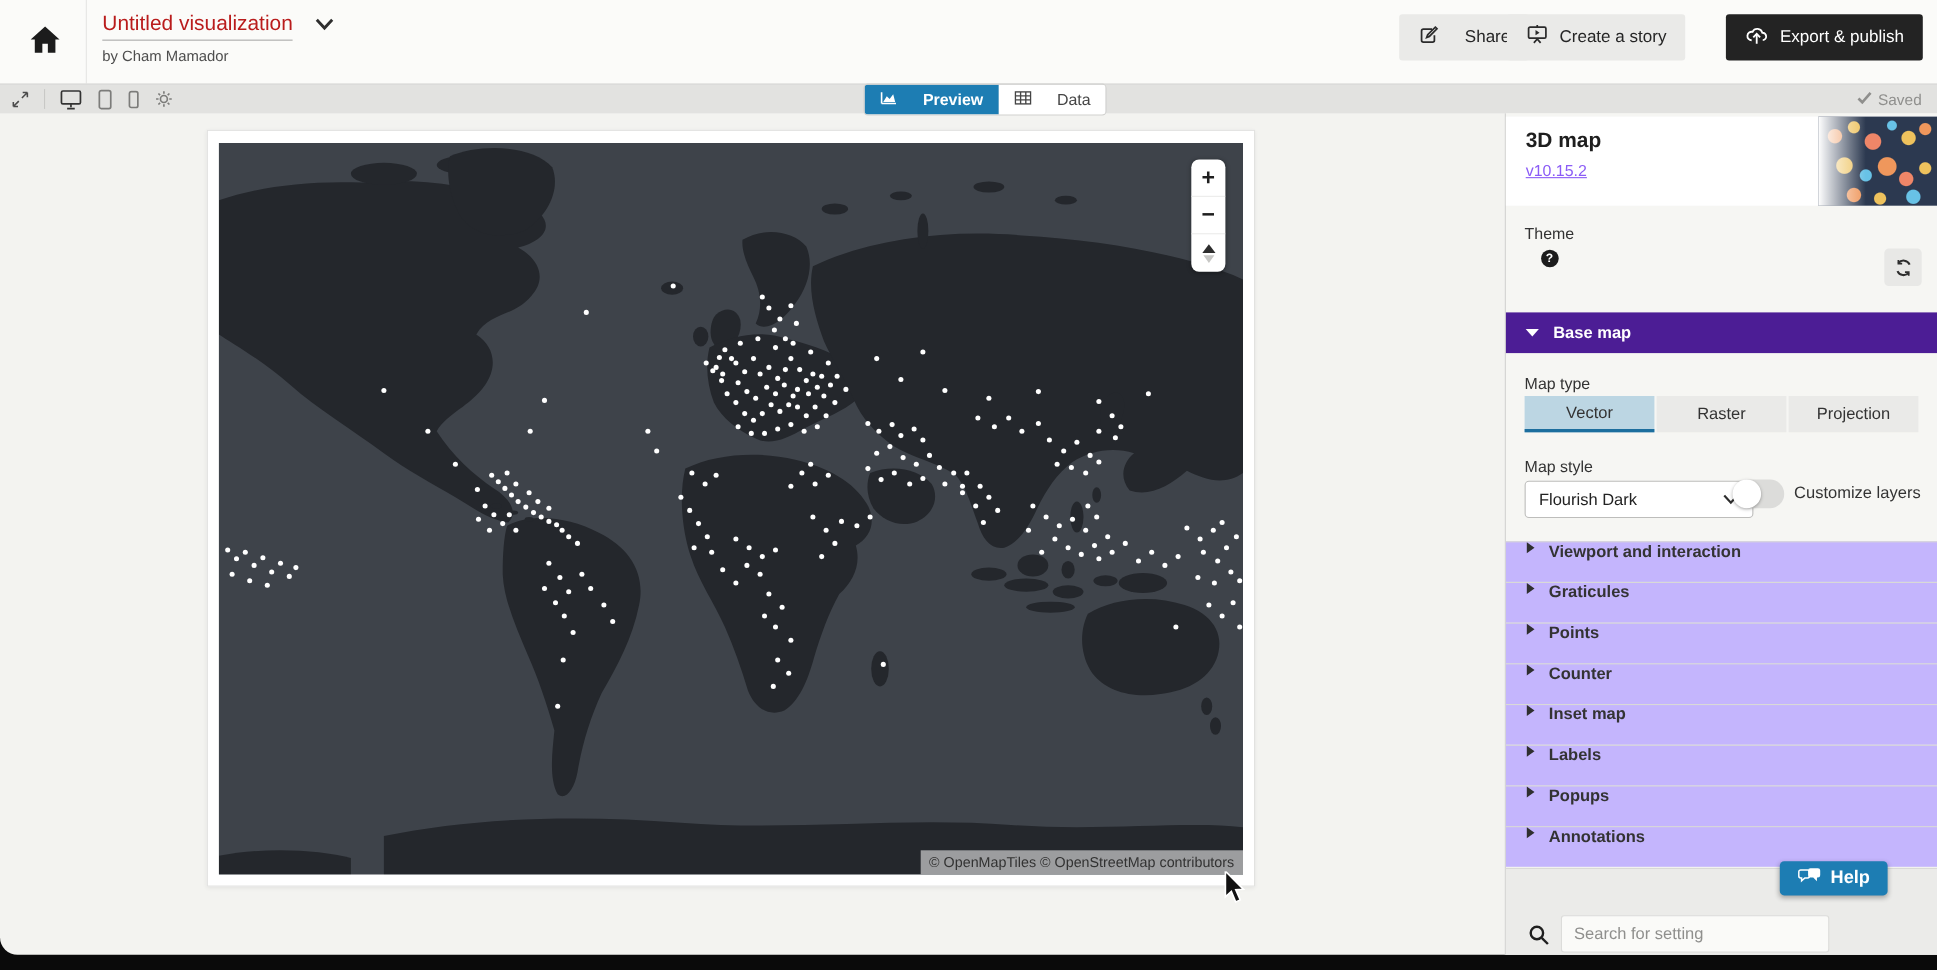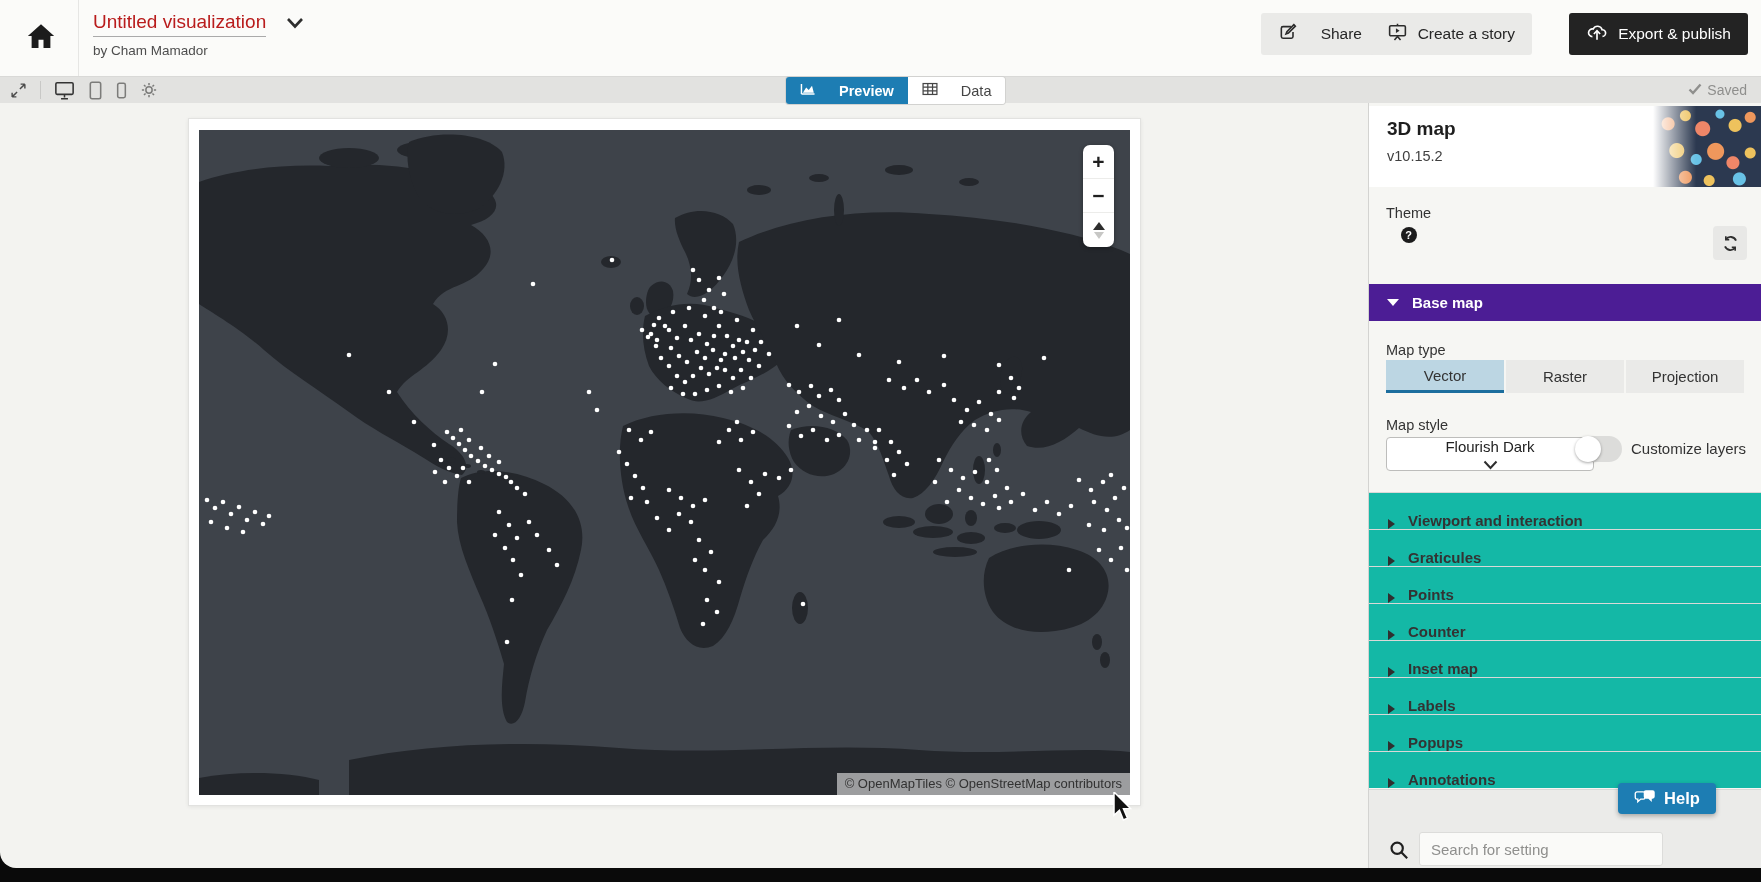--- a/index.html
+++ b/index.html
@@ -14,21 +14,21 @@
               display:flex; align-items:center; justify-content:center; cursor:pointer; }
   .topbar .vline { position:absolute; left:78px; top:0; width:1px; height:76px; background:#e6e6e4; }
   .titleblock { position:absolute; left:93px; top:11px; }
   .title-row { display:flex; align-items:center; gap:20px; cursor:pointer; }
   .viz-title { font-size:19px; color:#b91c1c; border-bottom:1px solid #aaa; padding-bottom:3px; }
   .viz-by { font-size:13.5px; color:#4e4e4e; margin-top:6px; }
   .hbtn { position:absolute; top:13px; height:42px; display:flex; align-items:center; gap:10px;
           padding:0 17px; background:#eaeae8; border-radius:3px; font-size:15.5px; color:#262626;
           cursor:pointer; white-space:nowrap; }
   .hbtn.dark { background:#232323; color:#fff; }
-  .btn-share { right:382px;gap:23px; }
+  .btn-share { right:371px;gap:23px; }
   .btn-story { right:229px; }
   .btn-export { right:13px; }
 
   
   .toolbar { position:absolute; left:0; top:76px; right:0; height:27px; background:#e2e2e0;
              border-top:1px solid #d9d9d7; }
   .tool-icons { position:absolute; left:10px; top:0; height:26px; display:flex; align-items:center; gap:13px; }
   .tool-sep { width:1px; height:18px; background:#c8c8c6; }
   .ticon { display:flex; align-items:center; cursor:pointer; }
   .tabs { position:absolute; left:786px; top:0; height:27px; display:flex;
@@ -55,21 +55,21 @@
   .tri-dn { width:0; height:0; border-left:5px solid transparent; border-right:5px solid transparent;
             border-top:7px solid #c7c7c5; }
   .attrib { position:absolute; right:0; bottom:0; background:rgba(255,255,255,.55); color:#323232;
             font-size:13px; padding:3px 8px 4px; }
 
   
   .panel { position:absolute; left:1368px; top:103px; right:0; bottom:0; background:#f6f6f3;
            border-left:1px solid #d3d3d1; }
   .tpl-card { position:absolute; left:0; top:3px; right:0; height:81px; background:#fff; }
   .tpl-name { position:absolute; left:18px; top:12px; font-size:19px; font-weight:700; color:#1e1e1e; }
-  .tpl-ver { position:absolute; left:18px; top:42px; font-size:14.5px; color:#404040; }
+  .tpl-ver { position:absolute; left:18px; top:42px; font-size:14.5px; color:#8b5cf6;text-decoration:underline; }
   .tpl-thumb { position:absolute; right:0; top:0; width:108px; height:81px;
     background:
       linear-gradient(to right, #ffffff 0%, rgba(255,255,255,0) 40%),
       radial-gradient(circle 7px at 14% 22%, #ef975c 0 6px, transparent 7px),
       radial-gradient(circle 6px at 30% 12%, #eec25d 0 5px, transparent 6px),
       radial-gradient(circle 8px at 46% 28%, #ef8668 0 7px, transparent 8px),
       radial-gradient(circle 5px at 62% 10%, #68c2e6 0 4px, transparent 5px),
       radial-gradient(circle 7px at 76% 24%, #eec25d 0 6px, transparent 7px),
       radial-gradient(circle 6px at 90% 14%, #ef975c 0 5px, transparent 6px),
       radial-gradient(circle 8px at 22% 55%, #eec25d 0 7px, transparent 8px),
@@ -96,22 +96,22 @@
   .sec-head span { color:#fff; font-weight:700; font-size:15px; }
   .seg-row { position:absolute; left:17px; right:17px; top:257px; height:33px; display:flex; gap:2px; }
   .seg { flex:1; display:flex; align-items:center; justify-content:center; font-size:15px; color:#333;
          background:#eaeae8; cursor:pointer; }
   .seg.sel { background:#bcd6e3; border-bottom:3px solid #1c6e9e; }
   .toggle { position:absolute; left:207px; top:333px; width:46px; height:26px; border-radius:13px;
             background:#dcdcda; cursor:pointer; }
   .knob { position:absolute; left:-1px; top:0; width:26px; height:26px; border-radius:50%; background:#fff;
           box-shadow:0 1px 3px rgba(0,0,0,.35); }
   .toggle-label { position:absolute; left:262px; top:337px; font-size:15px; color:#333; }
-  .acc-row { position:absolute; left:0; right:0; height:37px; background:#14b8a6; border-top:1px solid #d9d9d7;
-             display:flex; align-items:flex-end; gap:13px; padding-left:19px; cursor:pointer; }
+  .acc-row { position:absolute; left:0; right:0; height:37px; background:#c4b5fd; border-top:1px solid #d9d9d7;
+             display:flex; align-items:flex-start; gap:13px; padding-left:19px; cursor:pointer; }
   .acc-row .tri { width:0; height:0; border-top:5px solid transparent; border-bottom:5px solid transparent;
                   border-left:7px solid #2f2f2f; }
   .acc-row span { font-weight:700; font-size:15px; color:#333; }
   .search-zone { position:absolute; left:0; right:0; top:686px; bottom:0; background:#ebebe9;
                  border-top:1px solid #d9d9d7; }
   .search-input { position:absolute; left:50px; top:42px; width:244px; height:34px; background:#fafaf8;
                   border:1px solid #dcdcda; border-radius:3px; font-size:15px; color:#333; padding:0 11px;
                   font-family:"Liberation Sans", sans-serif; }
   .search-input::placeholder { color:#8f8f8d; }
   .search-icon { position:absolute; left:20px; top:50px; }
@@ -582,21 +582,21 @@
     </div>
 
     <div class="plabel" style="top:239px;">Map type</div>
     <div class="seg-row">
       <div class="seg sel">Vector</div>
       <div class="seg">Raster</div>
       <div class="seg">Projection</div>
     </div>
 
     <div class="plabel" style="top:314px;">Map style</div>
-    <div class="select" style="left:17px; top:334px; width:208px;flex-direction:column;">
+    <div class="select" style="left:17px; top:334px; width:208px;">
       <span>Flourish Dark</span>
       <svg width="15" height="10" viewBox="0 0 15 10">
           <polyline points="1.5,1.5 7.5,8 13.5,1.5" fill="none" stroke="#2e2e2e" stroke-width="2"></polyline>
         </svg>
     </div>
     <div class="toggle">
       <div class="knob"></div>
     </div>
     <div class="toggle-label">Customize layers</div>
 

